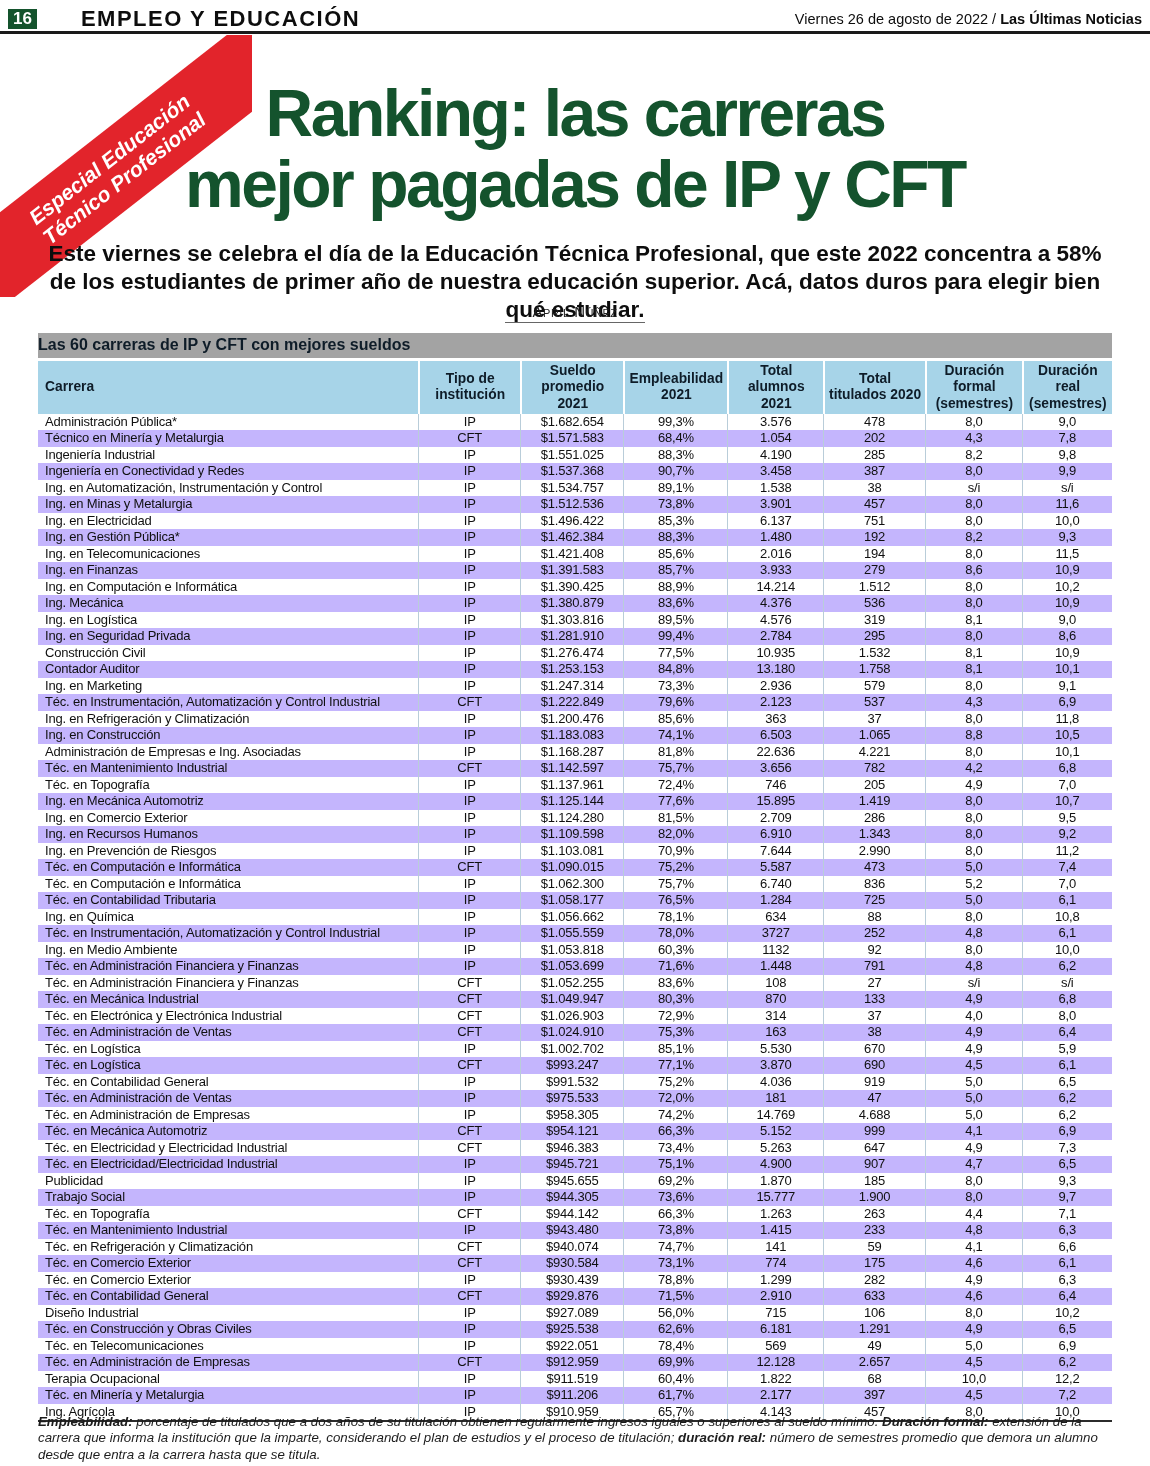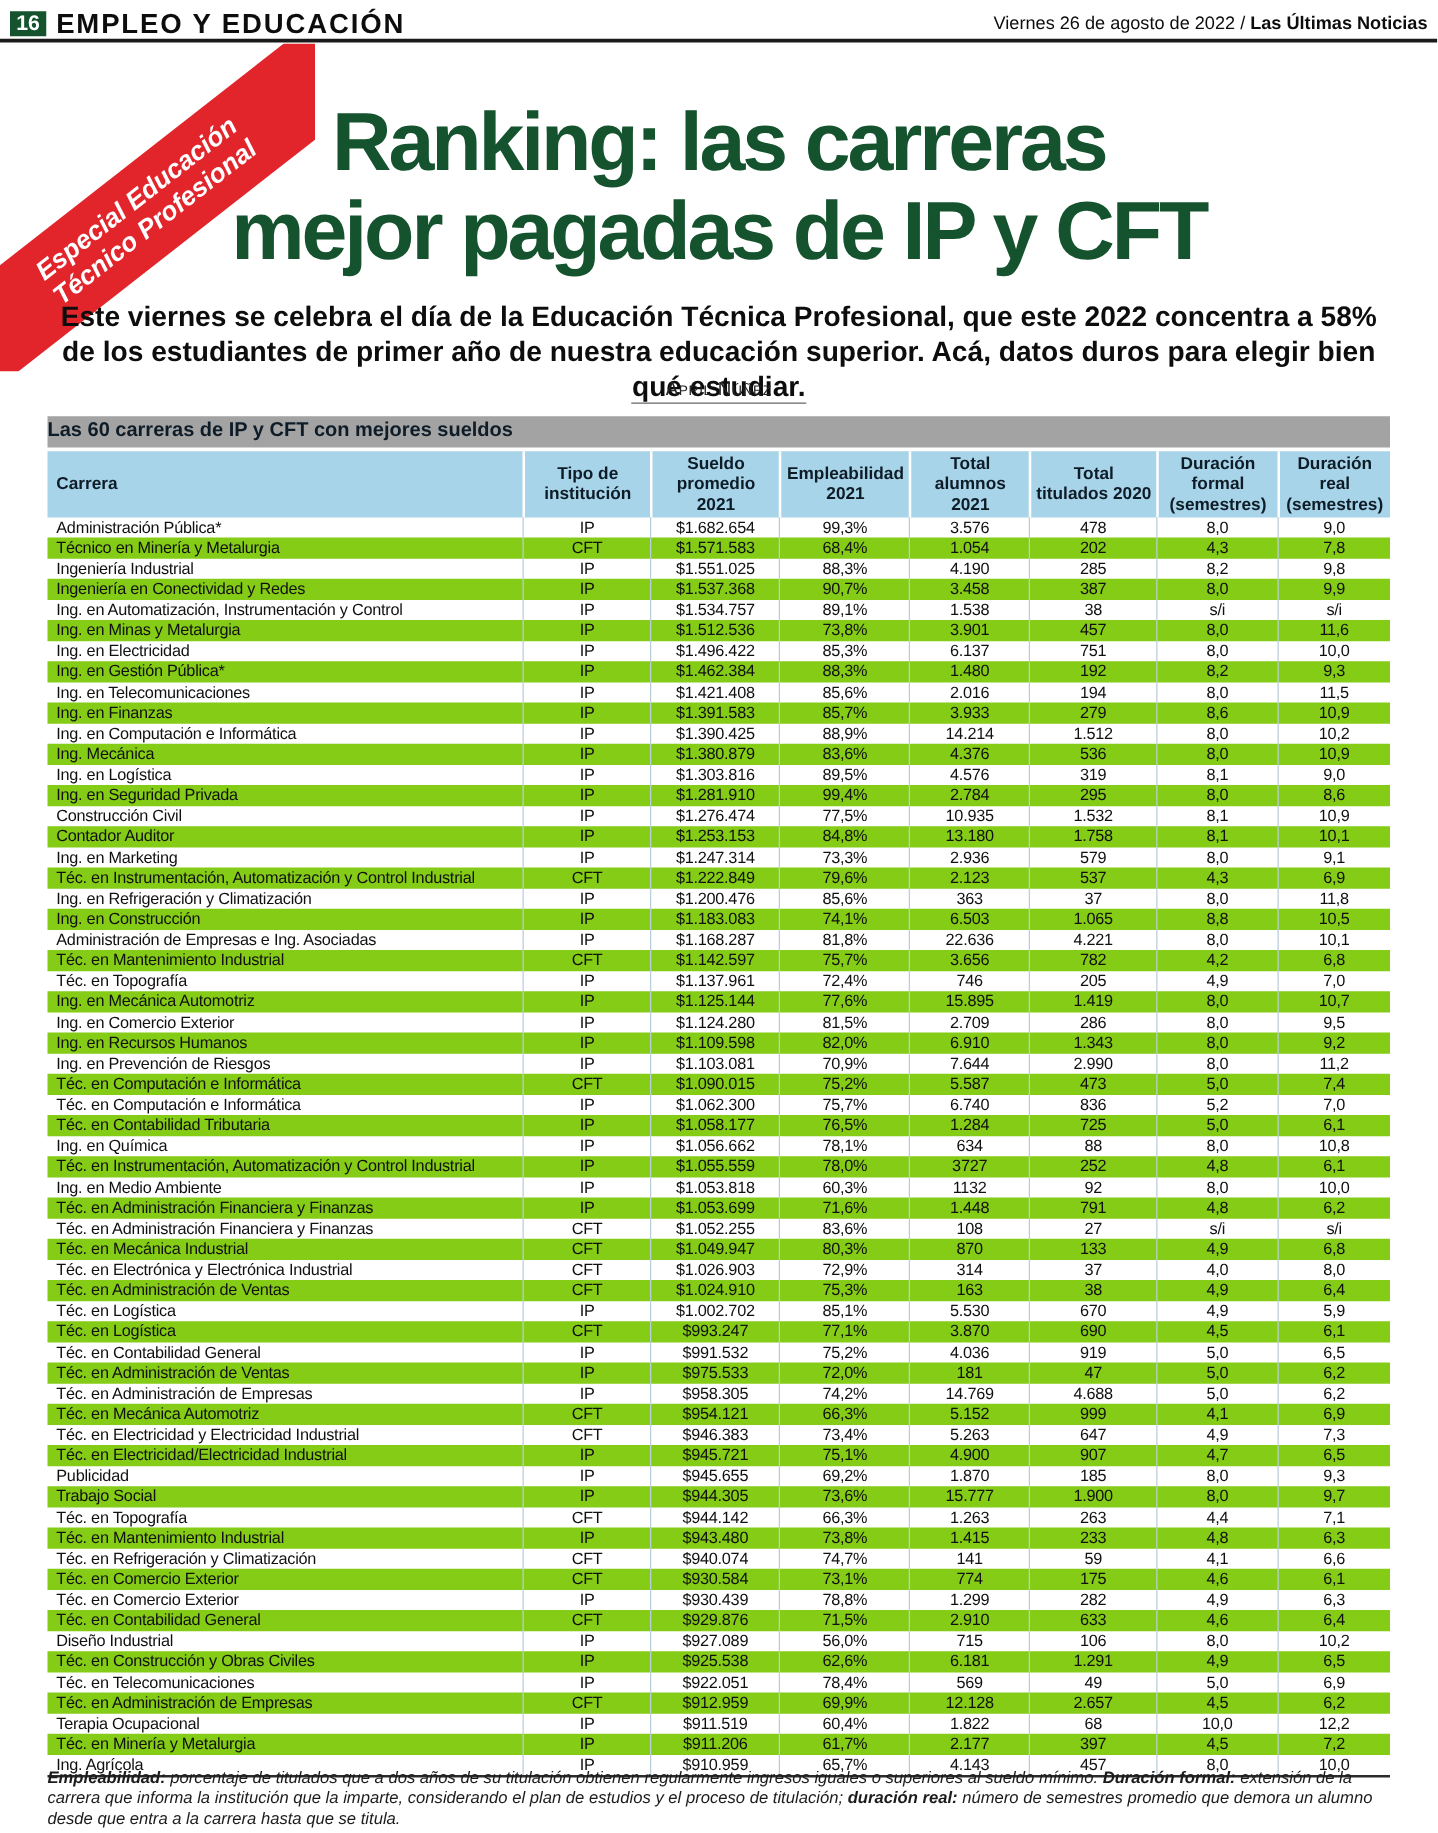--- a/index.html
+++ b/index.html
@@ -4,21 +4,21 @@
 <style>
   html,body{margin:0;padding:0;background:#fff;}
   body{font-family:"Liberation Sans", sans-serif; color:#111;}
   .page{position:relative;width:1150px;height:1466px;margin:0 auto;background:#fff;overflow:hidden;}
 
   
   .masthead{position:absolute;left:0;top:0;width:100%;height:33px;}
   .masthead-inner{display:flex;align-items:center;justify-content:space-between;padding:6px 8px 0 8px;}
   .pagenum{display:inline-block;background:#14532d;color:#fff;font-weight:bold;font-size:17px;
            padding:1px 5px 2px 5px;margin-right:8px;line-height:1;}
-  .section-title{font-size:22px;font-weight:bold;letter-spacing:1.5px;color:#0d0d0d;}
+  .section-title{font-size:22px;font-weight:bold;letter-spacing:1.5px;color:#0d0d0d;margin-left:36px;}
   .dateline{font-size:14.5px;color:#0d0d0d;}
   .dateline .pub{font-weight:bold;}
   .head-rule{position:absolute;left:0;top:31px;width:100%;height:3px;background:#1a1a1a;}
 
   
   .ribbon-clip{position:absolute;left:0;top:35px;width:252px;height:262px;overflow:hidden;pointer-events:none;}
   .ribbon{position:absolute;left:-88px;top:96px;width:410px;height:76px;background:#e2242b;
           transform:rotate(-38deg);display:flex;align-items:center;justify-content:center;}
   .ribbon-text{color:#fff;font-weight:bold;font-style:italic;font-size:21px;line-height:1.12;text-align:center;}
 
@@ -36,21 +36,21 @@
   .table-wrap{position:absolute;left:38px;top:333px;width:1074px;}
   .t-title{background:#a3a3a3;color:#0e1c28;font-weight:bold;font-size:16px;text-align:left;
            padding:3px 0 4px 0;}
   .t-head{display:flex;background:#a7d4e8;margin-top:3px;}
   .th{font-weight:bold;font-size:13.8px;line-height:1.18;color:#0e1c28;text-align:center;
       display:flex;align-items:center;justify-content:center;min-height:40px;box-sizing:border-box;
       border-left:2px solid #fff;padding:2px 4px;}
   .th.c0{justify-content:flex-start;text-align:left;border-left:none;padding-left:7px;}
   .t-body{border-bottom:2px solid #2b2b2b;}
   .tr{display:flex;height:16.5px;}
-  .tr.alt{background:#84cc16;}
+  .tr.alt{background:#c4b5fd;}
   .td{font-size:13px;line-height:16.5px;letter-spacing:-0.2px;color:#101010;text-align:center;
       box-sizing:border-box;border-left:1px solid #b9cdd9;overflow:hidden;white-space:nowrap;}
   .td.c0{text-align:left;border-left:none;padding-left:7px;}
   .c0{width:35.4%;} .c1{width:9.5%;} .c2{width:9.6%;} .c3{width:9.7%;}
   .c4{width:8.9%;} .c5{width:9.5%;} .c6{width:9.0%;} .c7{width:8.4%;}
 
   
   .footnotes{position:absolute;left:38px;top:1414px;width:1074px;font-style:italic;font-size:13.3px;
              line-height:1.24;color:#1c1c1c;}
   .footnotes p{margin:0 0 1px 0;}

